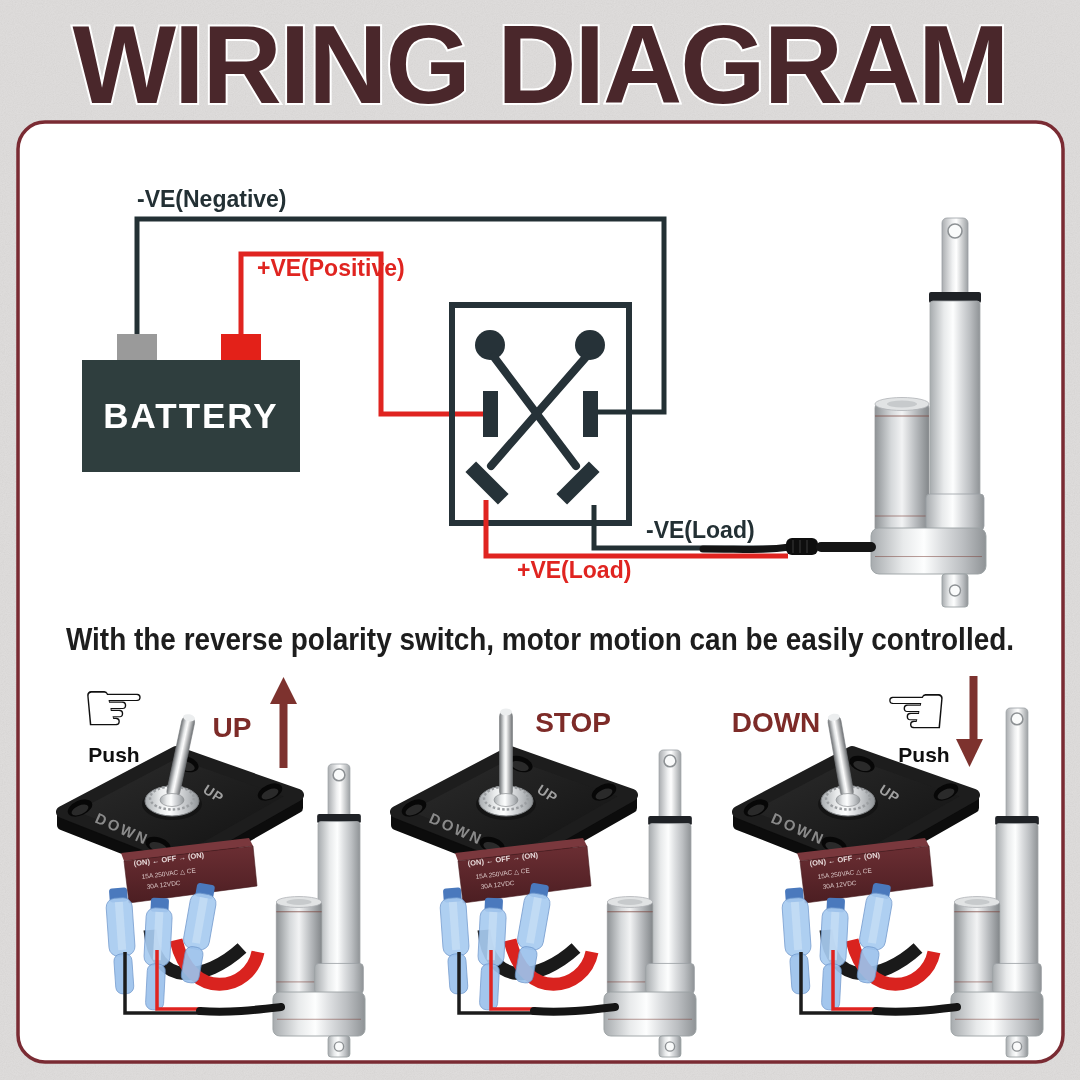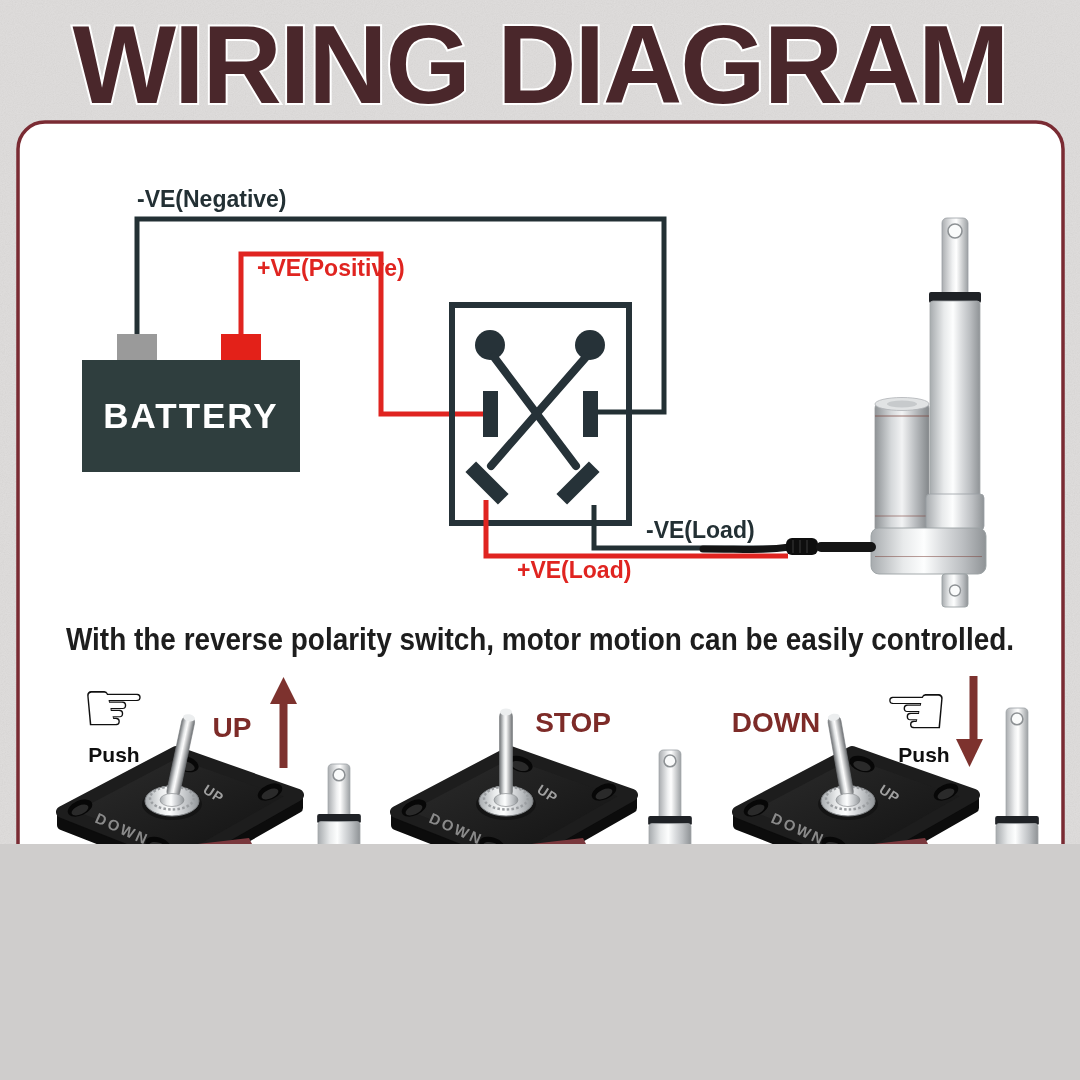--- a/index.html
+++ b/index.html
@@ -1,16 +1,16 @@
 <!DOCTYPE html>
 <html><head>
 <meta charset="utf-8">
 <style>
   html,body{margin:0;padding:0;background:#cfcdcc;}
-  .stage{width:1080px;height:844px;margin:0 auto;position:relative;background:#e6e4e3;overflow:hidden;}
+  .stage{width:1080px;height:1080px;margin:0 auto;position:relative;background:#e6e4e3;overflow:hidden;}
   svg{display:block;}
   text{font-family:"Liberation Sans",sans-serif;}
   .glyph{font-family:"DejaVu Sans",sans-serif;}
 </style>
 </head>
 <body>
 
 <div class="stage">
 <svg id="scene" width="1080" height="1080" viewBox="0 0 1080 1080">
   <defs>

